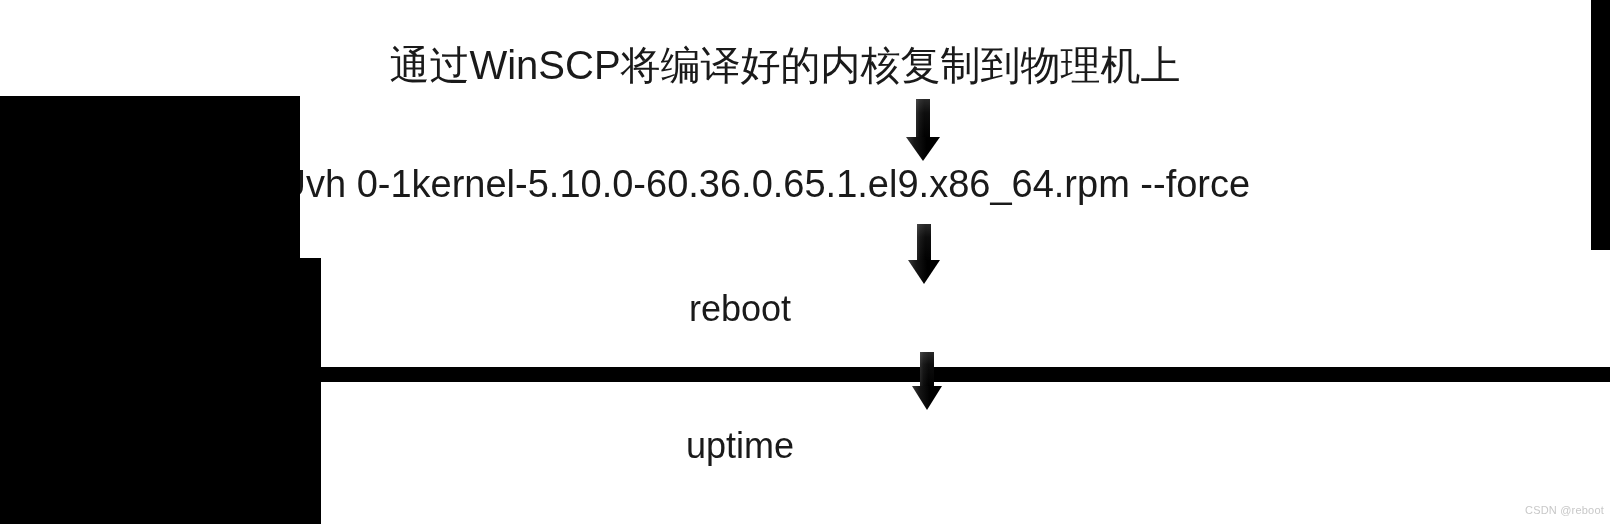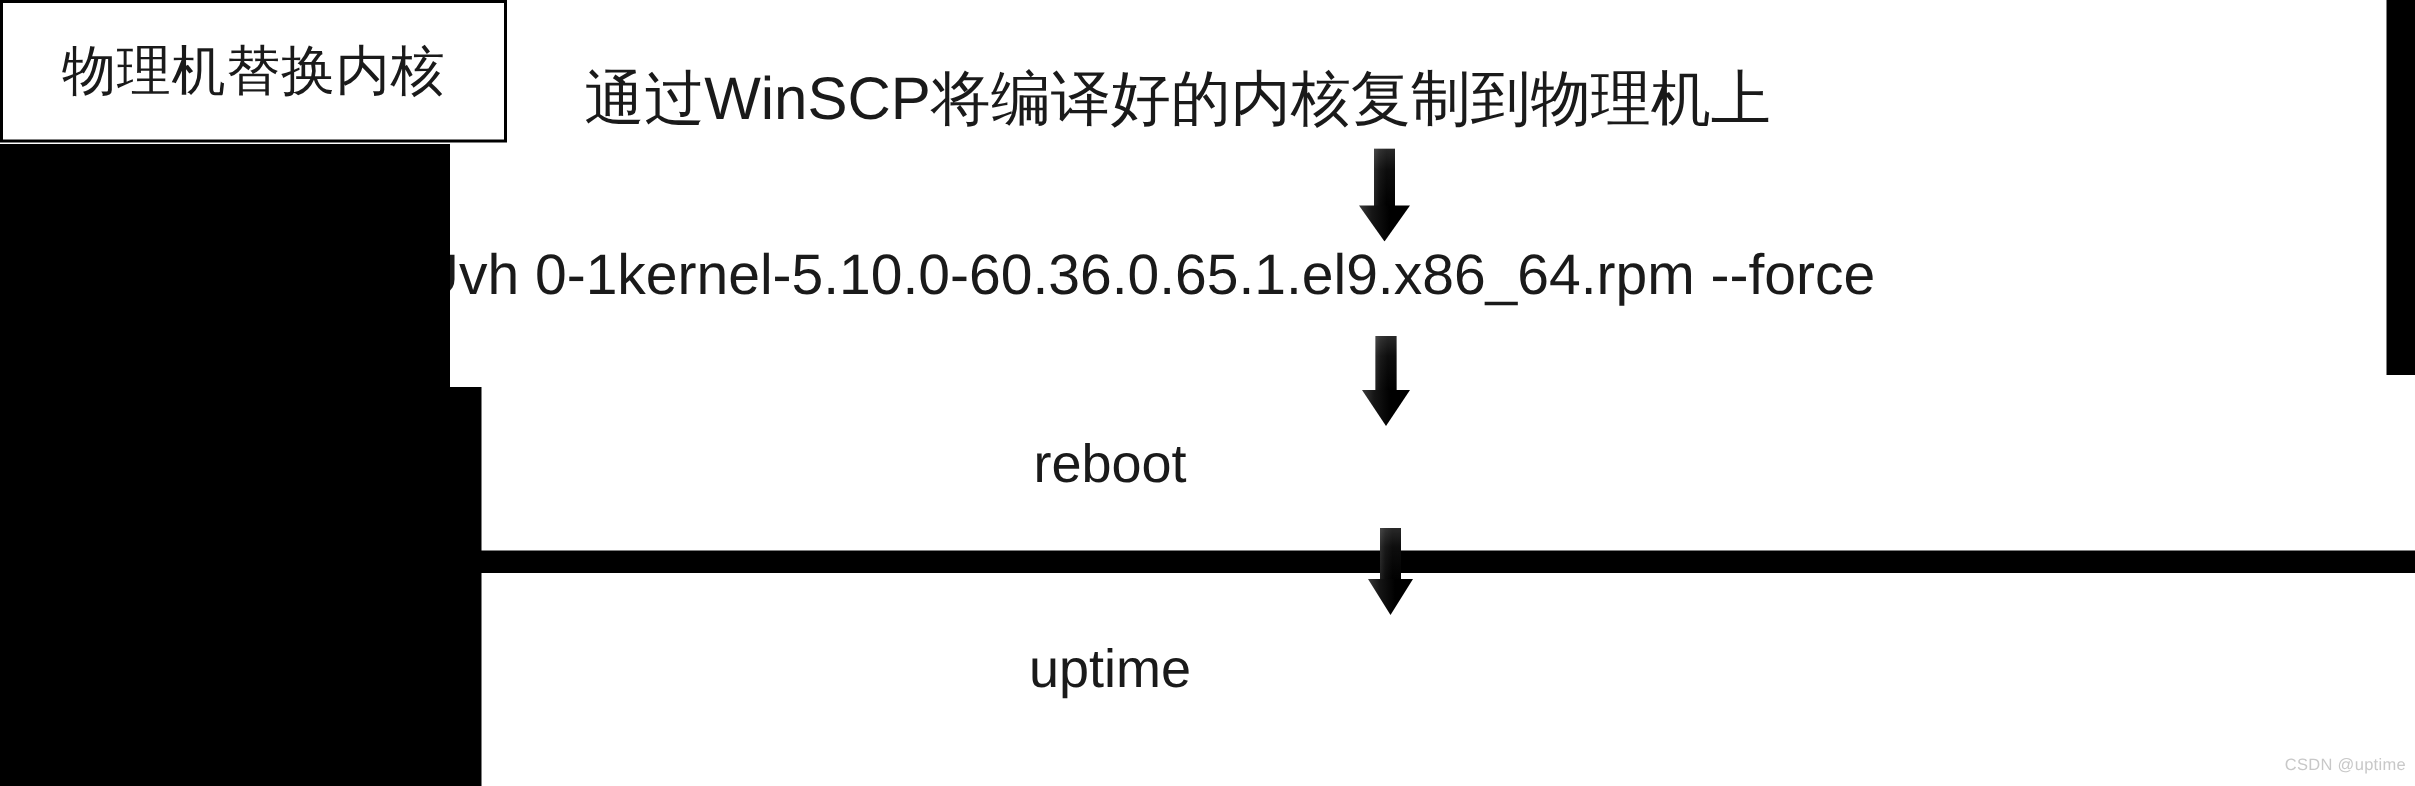--- a/index.html
+++ b/index.html
@@ -102,23 +102,20 @@
     color: #c8c8c8;
     white-space: nowrap;
     letter-spacing: 0.2px;
   }
 </style>
 </head>
 <body>
 
 <div id="canvas">
 
-  <div id="title-box">
-    <span class="label">物理机替换内核</span>
-  </div>
 
   <div class="flow-text" id="step-copy">通过WinSCP将编译好的内核复制到物理机上</div>
 
   <div class="arrow" id="arrow-1">
     <svg viewBox="0 0 34 62" width="34" height="62" preserveAspectRatio="none">
       <defs>
         <linearGradient id="ag1" x1="0" y1="0" x2="1" y2="0">
           <stop offset="0%" stop-color="#3c3c3c"></stop>
           <stop offset="25%" stop-color="#161616"></stop>
           <stop offset="60%" stop-color="#000000"></stop>
@@ -182,15 +179,15 @@
         </linearGradient>
       </defs>
       <rect x="8" y="0" width="14" height="36" fill="url(#ag3v)"></rect>
       <rect x="8" y="0" width="14" height="36" fill="url(#ag3)" opacity="0.55"></rect>
       <polygon points="0,34 30,34 15,58" fill="url(#ag3)"></polygon>
     </svg>
   </div>
 
   <div class="flow-text" id="step-uptime">uptime</div>
 
-  <div id="watermark">CSDN @uptime</div>
+  <div id="watermark">CSDN @reboot</div>
 
 </div>
 
 </body></html>

